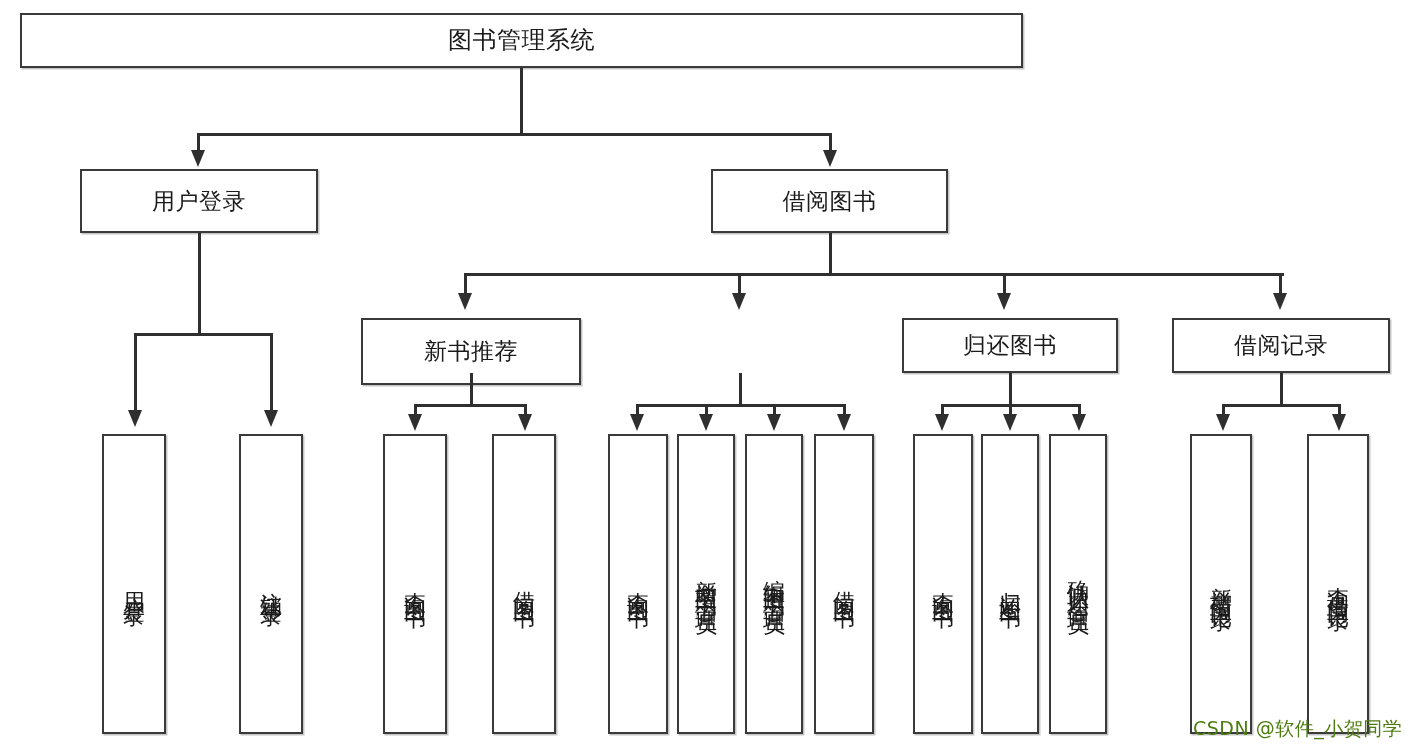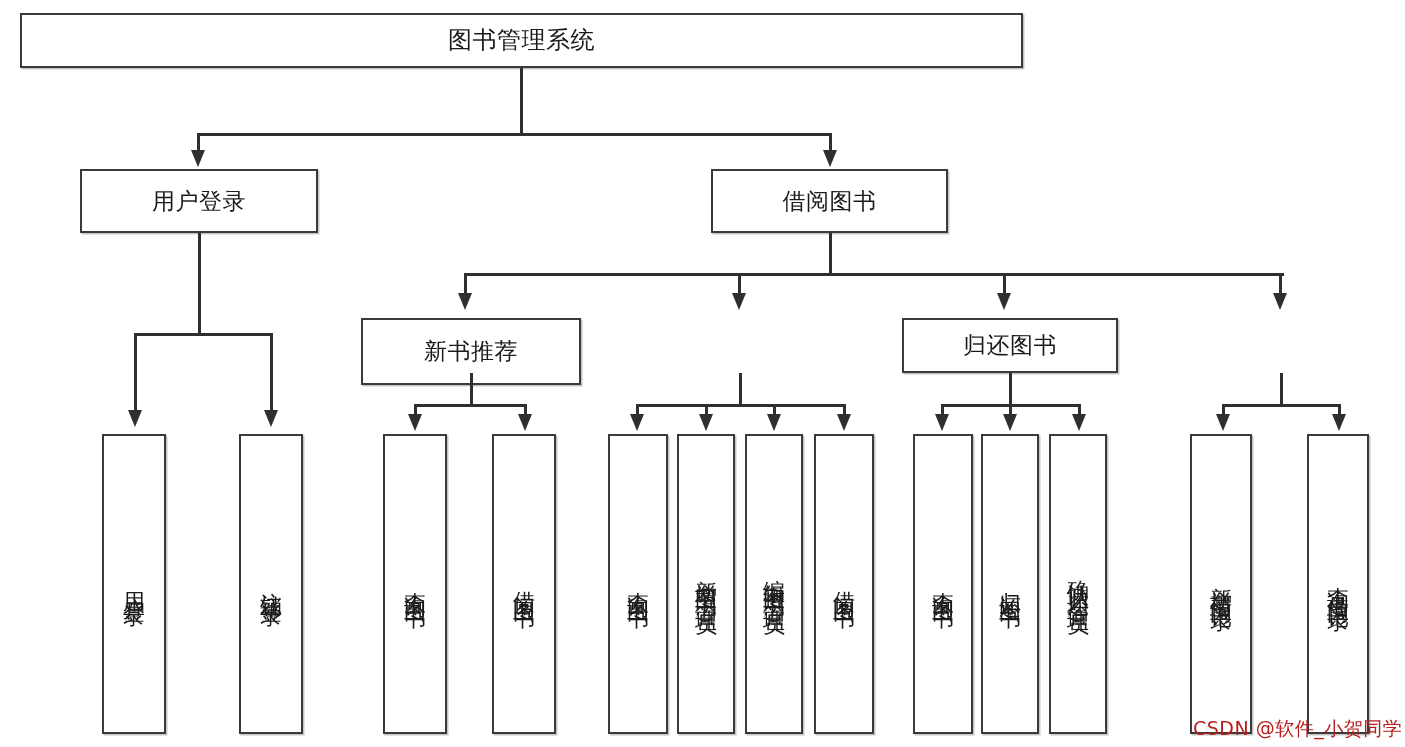--- a/index.html
+++ b/index.html
@@ -71,21 +71,21 @@
     width: 0;
     height: 0;
     border-left: 7.5px solid transparent;
     border-right: 7.5px solid transparent;
     border-top: 17px solid #2f2f2f;
   }
   
   #watermark {
     position: absolute;
     font-size: 19px;
-    color: #b91c1c;
+    color: #4d7c0f;
     white-space: nowrap;
     letter-spacing: 0.5px;
     font-family: "DejaVu Sans", "Liberation Sans", sans-serif;
   }
 </style>
 </head>
 <body>
 
 <div id="canvas">
 
@@ -127,20 +127,23 @@
   <div class="arrow" style="left:997px; top:293px;"></div>
   <div class="line vline" style="left:1279px; top:273px; height:23px;"></div>
   <div class="arrow" style="left:1273px; top:293px;"></div>
 
   <div class="node h shadowed" style="left:361px; top:318px; width:220px; height:67px;align-items:center;">
     <span class="label">新书推荐</span>
   </div>
   <div class="node h shadowed" style="left:902px; top:318px; width:216px; height:55px;">
     <span class="label">归还图书</span>
   </div>
+  <div class="node h shadowed" style="left:1172px; top:318px; width:218px; height:55px;">
+    <span class="label">借阅记录</span>
+  </div>
 
   <div class="line vline" style="left:470px; top:373px; height:32px;"></div>
   <div class="line hline" style="left:414px; top:404px; width:113px;"></div>
   <div class="line vline" style="left:414px; top:404px; height:12px;"></div>
   <div class="arrow" style="left:408px; top:414px;"></div>
   <div class="line vline" style="left:524px; top:404px; height:12px;"></div>
   <div class="arrow" style="left:518px; top:414px;"></div>
 
   <div class="line vline" style="left:739px; top:373px; height:32px;"></div>
   <div class="line hline" style="left:636px; top:404px; width:209px;"></div>

